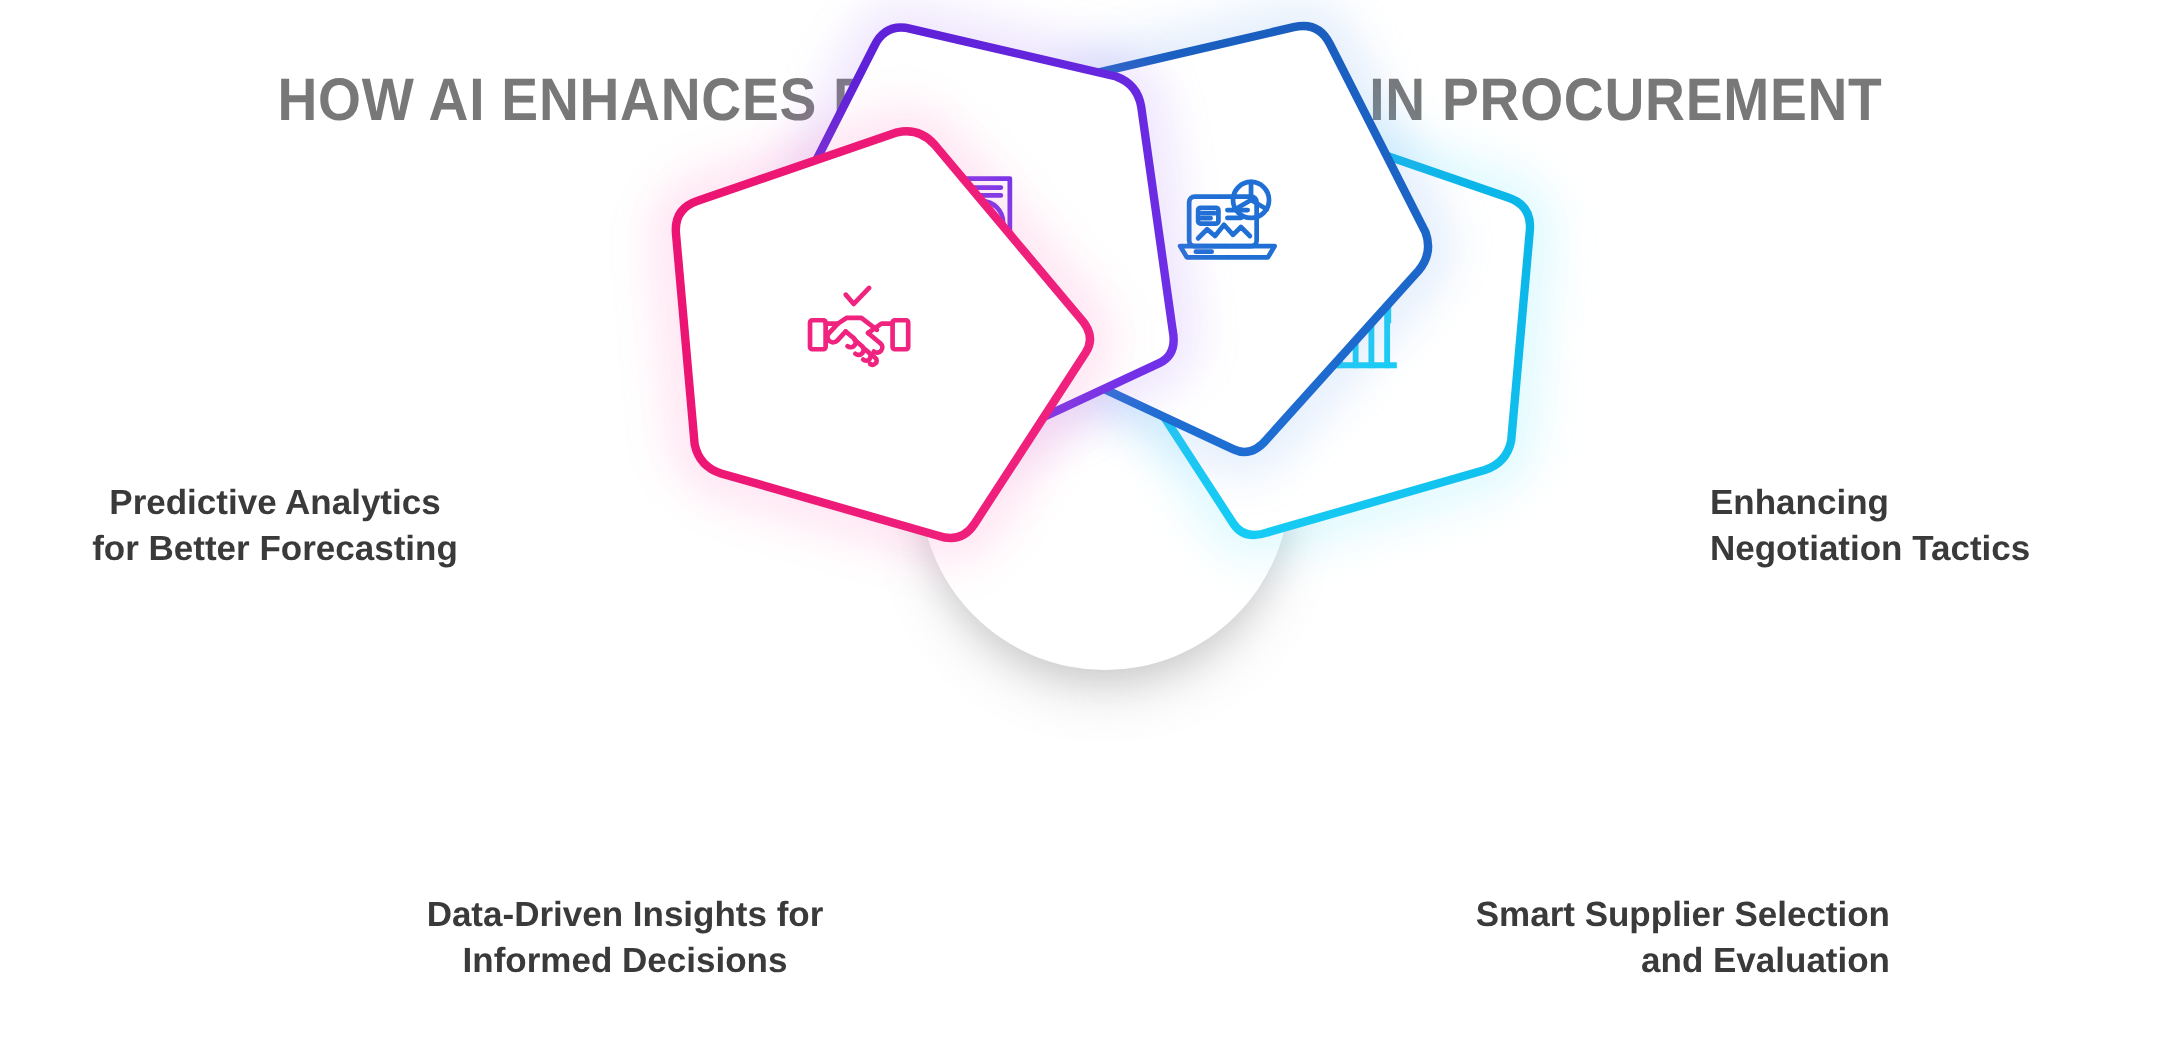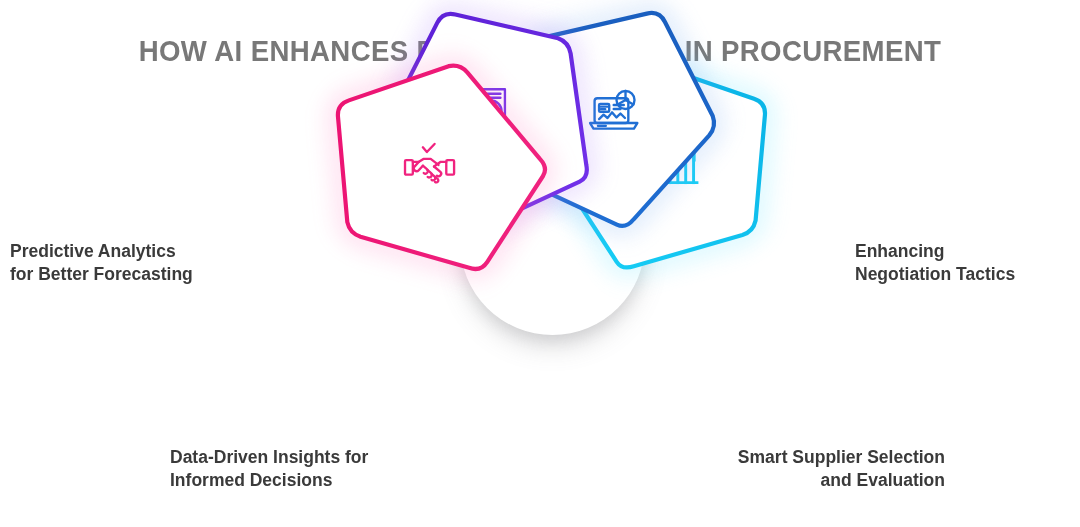--- a/index.html
+++ b/index.html
@@ -119,22 +119,22 @@
   
   .label {
     position: absolute;
     font-family: "Liberation Sans", "DejaVu Sans", sans-serif;
     font-weight: bold;
     font-size: 17.5px;
     line-height: 23px;
     color: #3a3a3a;
     white-space: pre-line;
   }
-  #label-0 { left: 10px;  top: 240px; width: 255px; text-align: left; }
-  #label-1 { left: 170px; top: 446px; width: 285px; text-align: left; }
+  #label-0 { left: 10px;  top: 240px; width: 255px; text-align: center; }
+  #label-1 { left: 170px; top: 446px; width: 285px; text-align: center; }
   #label-2 { left: 645px; top: 446px; width: 300px; text-align: right; }
   #label-3 { left: 855px; top: 240px; width: 235px; text-align: left; }
 </style>
 </head>
 <body>
 
 <div id="stage">
 
   <div id="title">HOW AI ENHANCES DECISION-MAKING IN PROCUREMENT</div>
 

